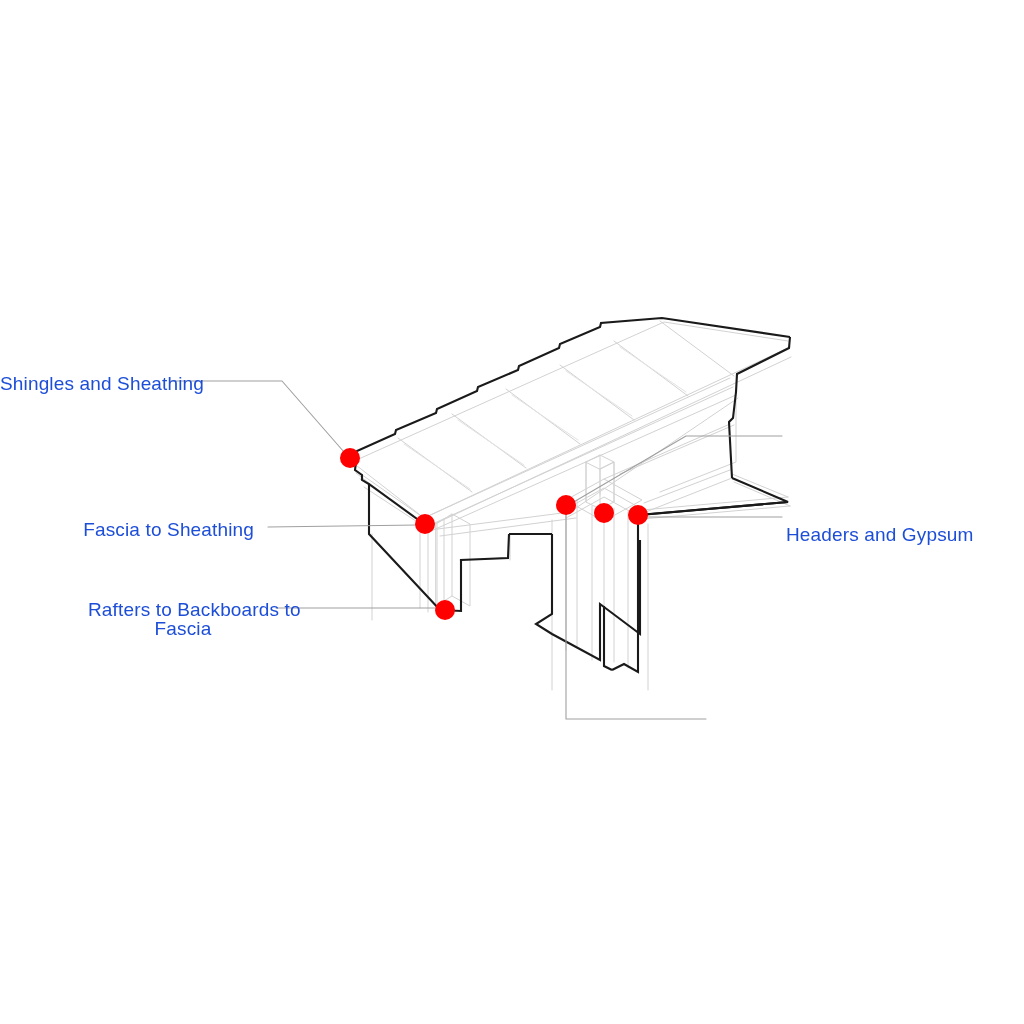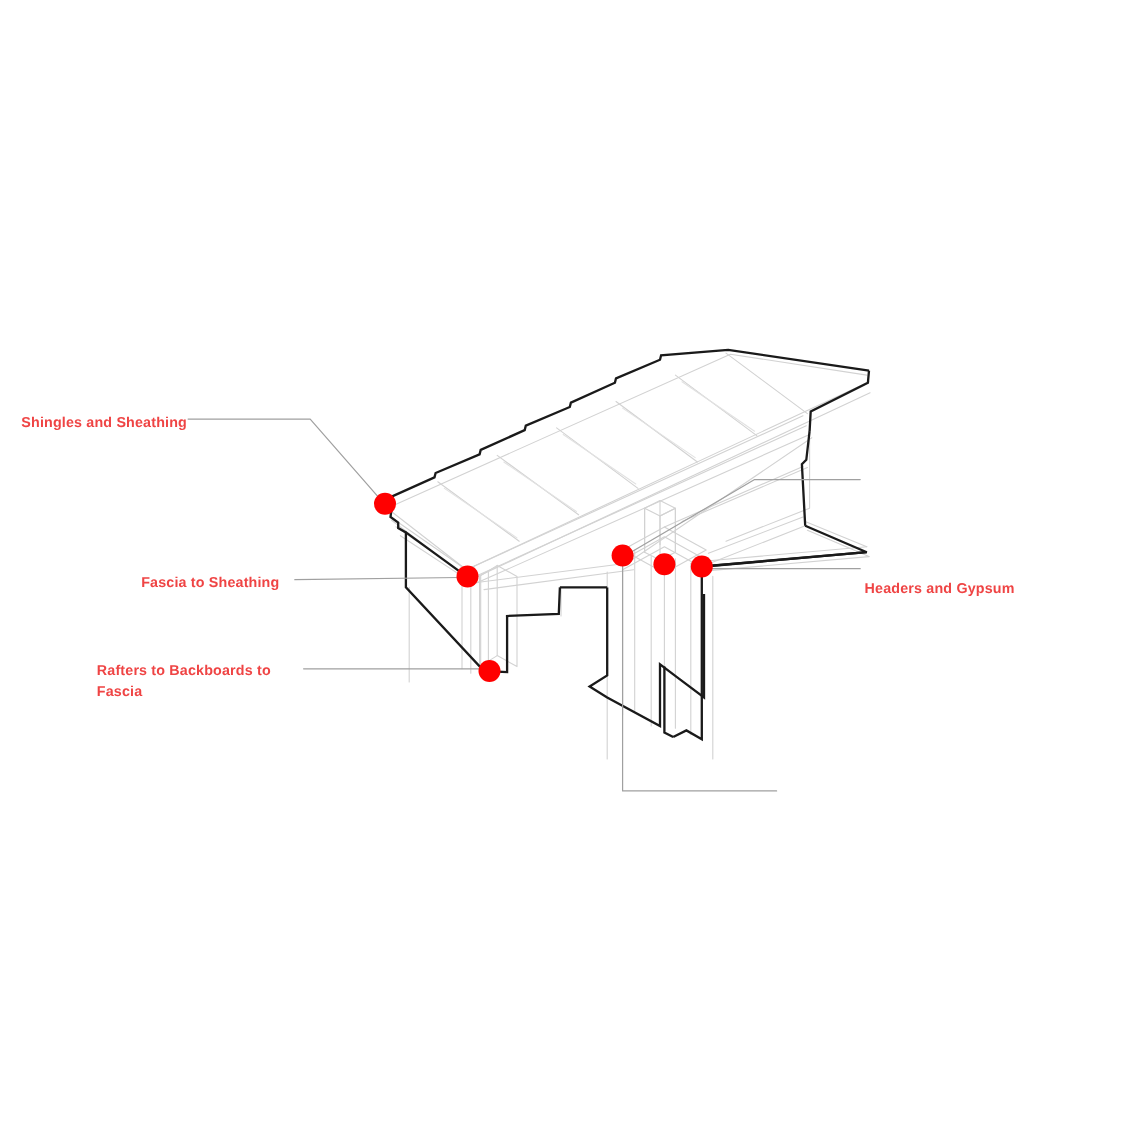--- a/index.html
+++ b/index.html
@@ -23,30 +23,29 @@
   #diagram {
     position: absolute;
     top: 0;
     left: 0;
     width: 1024px;
     height: 1024px;
   }
   .lbl {
     position: absolute;
     font-family: "Liberation Sans", sans-serif;
-    font-size: 13px;
+    font-size: 19px;
     line-height: 19px;
-    color: #ef4444;
+    color: #1d4ed8;
     white-space: pre;
     letter-spacing: 0.15px;
-    font-weight: bold;
   }
   .lbl-left  { text-align: right; }
   .lbl-right { text-align: left; }
-  .lbl-center { }
+  .lbl-center { text-align: center; }
 </style>
 </head>
 <body>
 
 <div id="stage">
 
   <svg id="diagram" viewBox="0 0 1024 1024" xmlns="http://www.w3.org/2000/svg">
 
     <g fill="none" stroke="#d2d2d2" stroke-width="1" stroke-linejoin="round" stroke-linecap="round">
 

